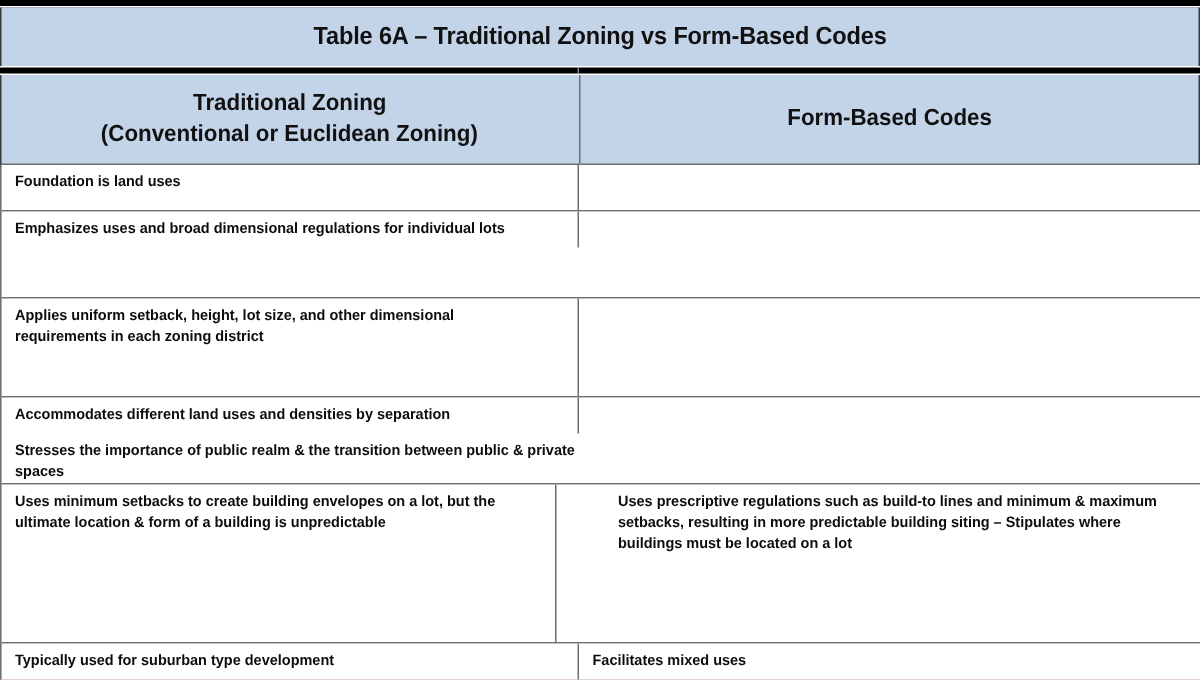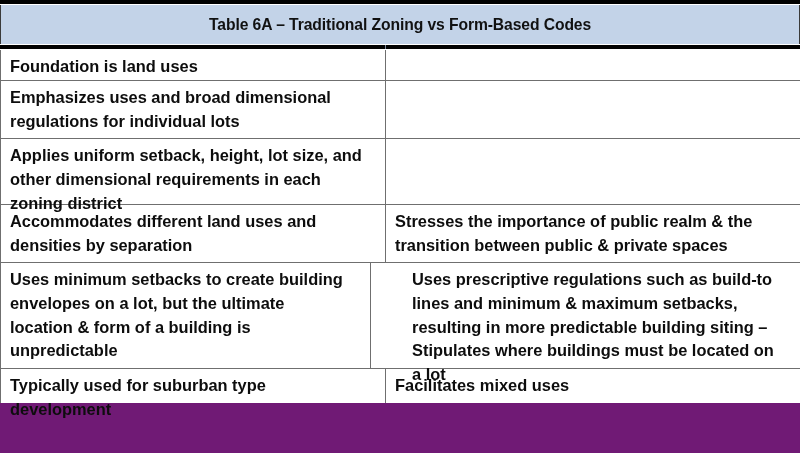--- a/index.html
+++ b/index.html
@@ -97,53 +97,62 @@
     border-left: 1px solid #6f6f6f;
   }
 
   .data-row {
     display: flex;
     border-bottom: 1px solid #6f6f6f;
     background: #ffffff;
   }
 
   .data-cell {
-    font-size: 17px;
+    font-size: 10px;
     font-weight: bold;
     color: #0d0d0d;
     line-height: 1.40;
     padding: 5px 7px 5px 9px;
   }
 
   .data-cell.left  { width: 385px; border-right: 1px solid #6f6f6f; }
   .data-cell.right { width: 413px; }
 
   .cell-text { display: block; transform: scaleX(0.965); transform-origin: left center; }
 
   
   .r0 { height: 31px; }
   .r1 { height: 58px; flex-direction: column; }
   .r2 { height: 66px; justify-content: space-between; }
-  .r3 { height: 58px; }
+  .r3 { height: 58px; flex-direction: column; }
   .r4 { height: 106px; gap: 32px; }
   .r5 { height: 34px; border-bottom: none; }
 </style>
 </head>
 <body>
 
 <div id="table-root">
 
   <div class="title-border-top"></div>
 
   <div class="title-row">
     <span class="title-text">Table 6A – Traditional Zoning vs Form-Based Codes</span>
   </div>
 
   <div class="title-divider"></div>
 
+  <div class="header-row">
+    <div class="header-cell left">
+      <span class="header-line">Traditional Zoning</span>
+      <span class="header-line">(Conventional or Euclidean Zoning)</span>
+    </div>
+    <div class="header-cell right">
+      <span class="header-line">Form-Based Codes</span>
+    </div>
+  </div>
 
   <div class="body-rows">
 
     <div class="data-row r0">
       <div class="data-cell left">
         <span class="cell-text">Foundation is land uses</span>
       </div>
     </div>
 
     <div class="data-row r1">

